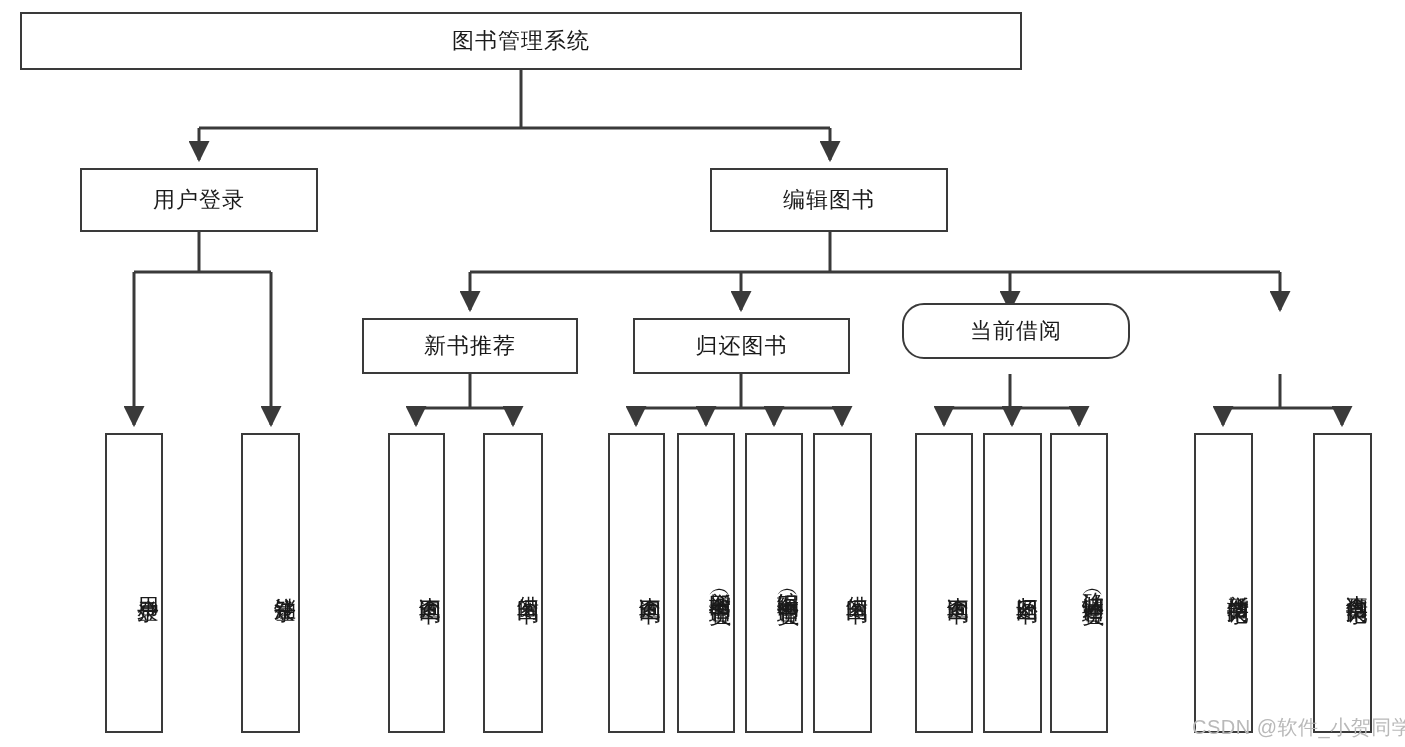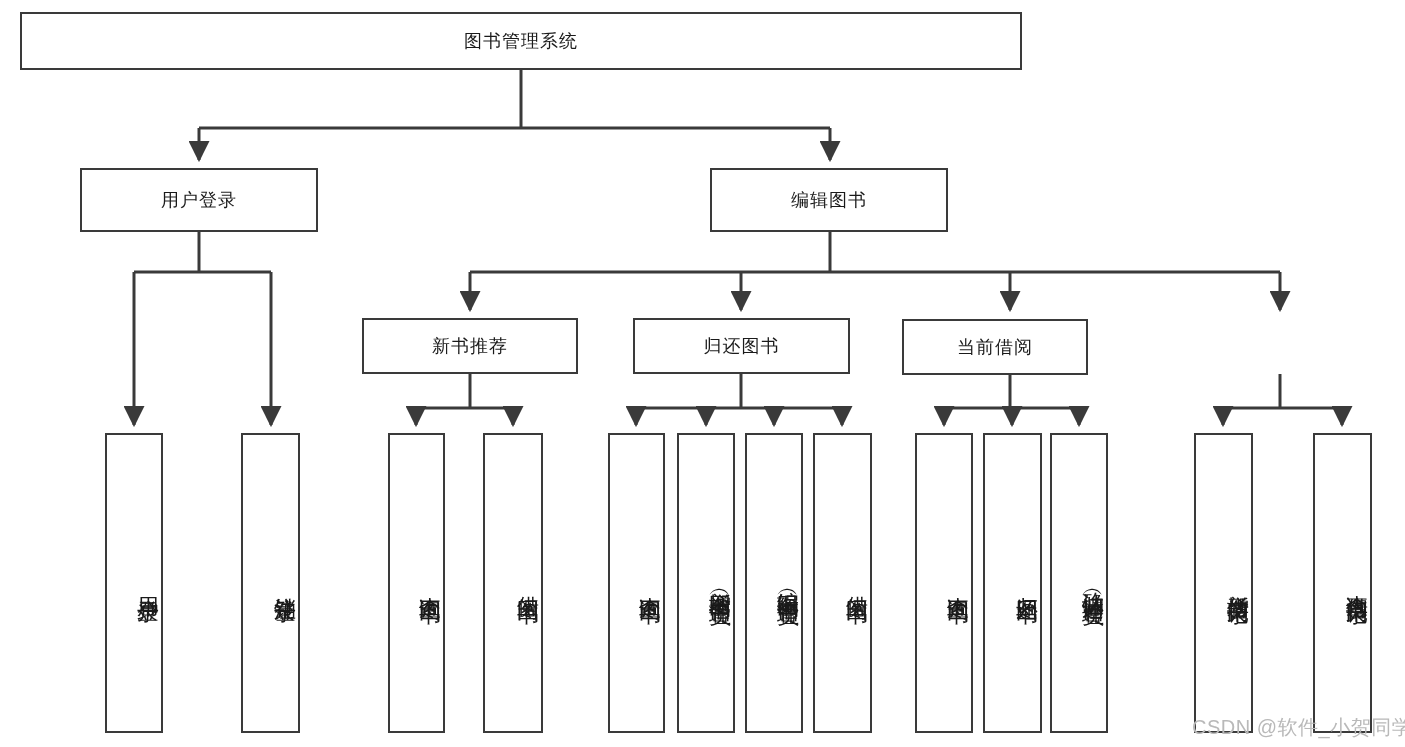--- a/index.html
+++ b/index.html
@@ -21,21 +21,21 @@
     position: absolute;
     box-sizing: border-box;
     border: 2.5px solid #3a3a3a;
     background: #ffffff;
     display: flex;
     align-items: center;
     justify-content: center;
     color: #1a1a1a;
   }
   .node.horiz {
-    font-size: 18px;
+    font-size: 22px;
     letter-spacing: 1px;
   }
   .node.leaf {
     writing-mode: vertical-rl;
     text-orientation: upright;
     font-size: 22px;
     line-height: 1.18;
     letter-spacing: 2px;
     padding: 6px 0;
     align-items: flex-start;
@@ -117,21 +117,21 @@
     </g>
   </svg>
 
   <div class="node horiz" id="root-node" style="left: 20px; top: 12px; width: 1002px; height: 58px;">图书管理系统</div>
 
   <div class="node horiz" id="l2-0" style="left: 80px; top: 168px; width: 238px; height: 64px;">用户登录</div>
   <div class="node horiz" id="l2-1" style="left: 710px; top: 168px; width: 238px; height: 64px;">编辑图书</div>
 
   <div class="node horiz" id="l3-0" style="left: 362px; top: 318px; width: 216px; height: 56px;">新书推荐</div>
   <div class="node horiz" id="l3-1" style="left: 633px; top: 318px; width: 217px; height: 56px;">归还图书</div>
-  <div class="node horiz" id="l3-2" style="left: 902px; top: 319px; width: 186px; height: 56px;">当前借阅</div>
+  <div class="node horiz" id="l3-2" style="left: 902px; top: 303px; width: 228px; height: 56px; border-radius: 22px;">当前借阅</div>
 
   <div id="leaf-layer">
       <div class="node leaf" style="left: 105px; top: 433px; width: 58px; height: 300px;">
         <span>用户登录</span>
       </div>
       <div class="node leaf" style="left: 241px; top: 433px; width: 59px; height: 300px;">
         <span>注销登录</span>
       </div>
       <div class="node leaf" style="left: 388px; top: 433px; width: 57px; height: 300px;">
         <span>查询图书</span>

